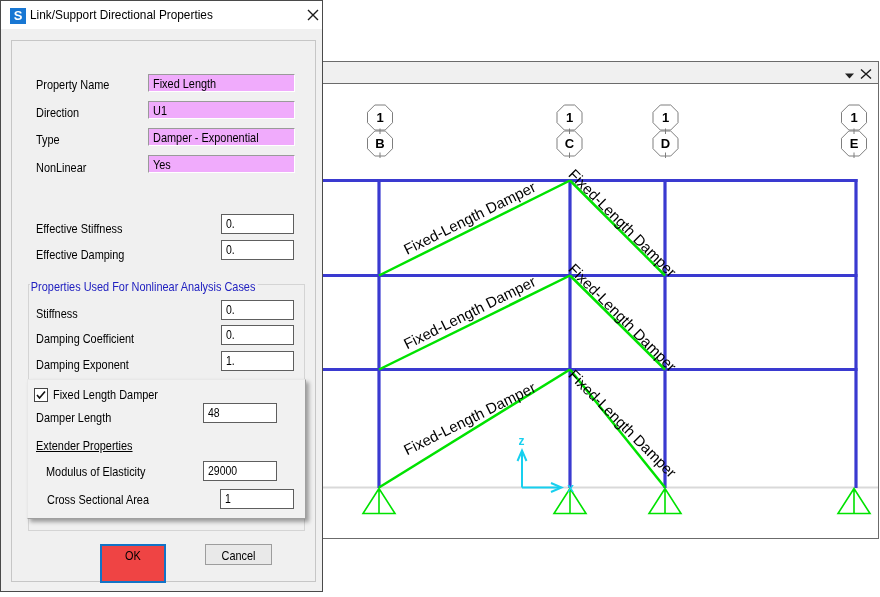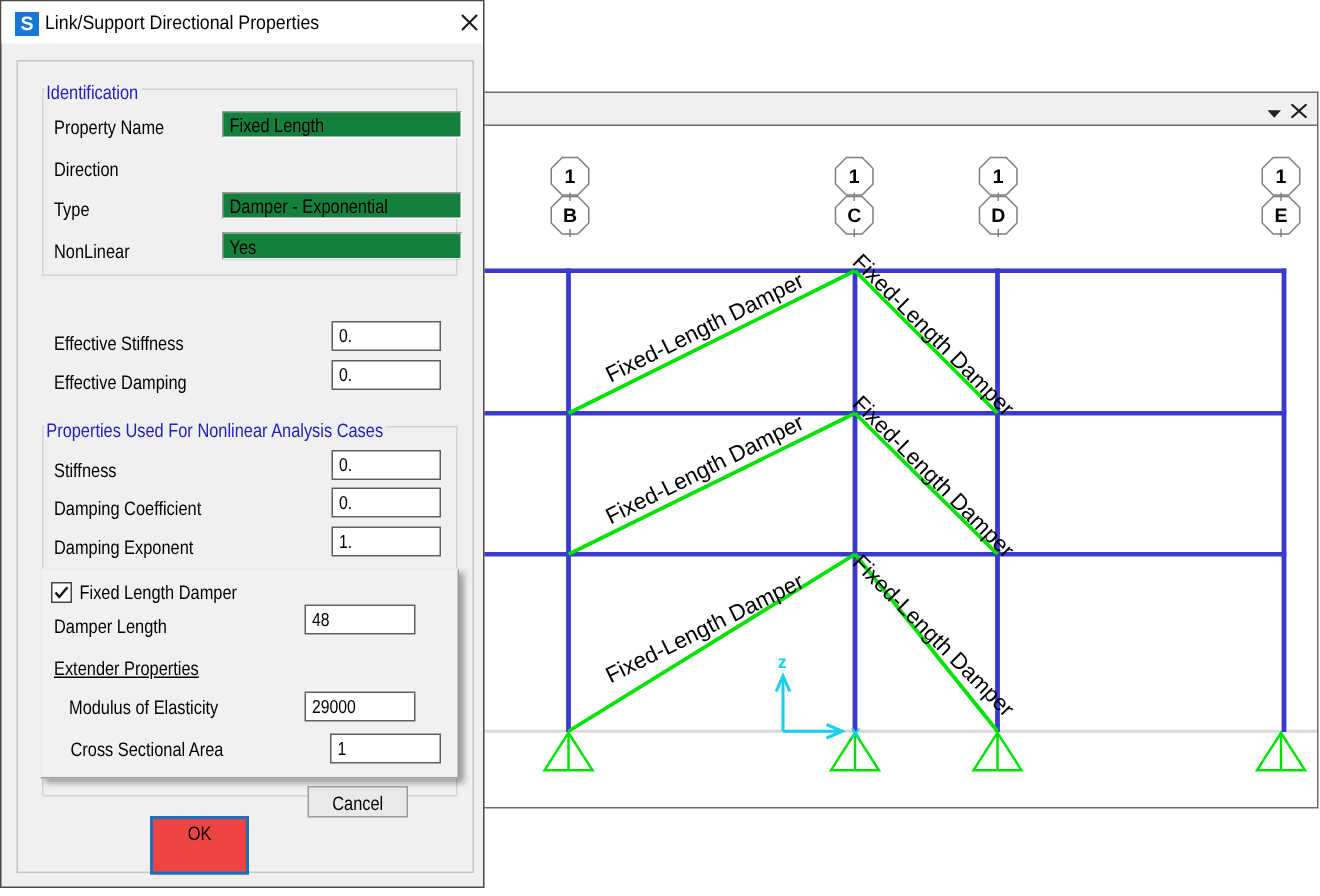--- a/index.html
+++ b/index.html
@@ -1,20 +1,20 @@
 <!DOCTYPE html>
 <html><head><meta charset="utf-8"><style>
 *{margin:0;padding:0;box-sizing:border-box}
 html,body{width:880px;height:597px;background:#fff;font-family:"Liberation Sans",sans-serif;position:relative;overflow:hidden}
 .abs{position:absolute}
 .t{position:absolute;font-size:13px;color:#000;white-space:nowrap;transform:scaleX(.84);transform-origin:0 50%;line-height:16px}
 .tc{position:absolute;font-size:13px;color:#000;white-space:nowrap;transform:scaleX(.84);transform-origin:50% 50%;text-align:center}
 .gb{position:absolute;border:1px solid #d4d4d4}
 .gl{position:absolute;top:-6px;left:1px;font-size:13px;line-height:16px;color:#2121c0;background:#f0f0f0;padding:0 3px 0 1px;white-space:nowrap;transform:scaleX(.84);transform-origin:0 50%}
-.ibox{position:absolute;left:147px;width:160px;height:18px;background:#15803d;border:1px solid #9a9a9a;border-bottom-color:#fff;border-right-color:#fff}
+.ibox{position:absolute;left:147px;width:147px;height:18px;background:#f0abfc;border:1px solid #9a9a9a;border-bottom-color:#fff;border-right-color:#fff}
 .wbox{position:absolute;background:#fff;border:1px solid #5e5e5e}
 .bv{position:absolute;left:4px;top:1px;font-size:13px;line-height:15px;white-space:nowrap;transform:scaleX(.84);transform-origin:0 50%}
 .wbox .bv{font-size:12.5px;top:2px}
 </style></head>
 <body>
 
 <div class="abs" id="win" style="left:300px;top:61px;width:579px;height:478px;border:1px solid #6b6b6b;background:#fff">
   <div class="abs" style="left:0;top:0;right:0;height:22px;background:#f0f0f0;border-bottom:1px solid #6b6b6b"></div>
   <svg class="abs" style="left:544px;top:10px" width="26" height="10" viewBox="0 0 26 10">
     <path d="M0,1.5 L9,1.5 L4.5,6.5 Z" fill="#222"></path>
@@ -101,28 +101,28 @@
   <div class="abs" style="left:0;top:0;width:321px;height:28px;background:#fff">
     <div class="abs" style="left:9px;top:7px;width:16px;height:16px;background:#1877d3;color:#fff;font-weight:bold;font-size:13px;line-height:16px;text-align:center">S</div>
     <div class="abs" style="left:29px;top:0;font-size:13px;line-height:27px;white-space:nowrap;transform:scaleX(.91);transform-origin:0 50%">Link/Support Directional Properties</div>
     <svg class="abs" style="left:306px;top:8px" width="12" height="12" viewBox="0 0 12 12">
       <path d="M1,1 L11,11 M11,1 L1,11" stroke="#1a1a1a" stroke-width="1.4" fill="none"></path>
     </svg>
   </div>
 
   <div class="abs" style="left:10px;top:39px;width:305px;height:542px;border:1px solid #c6c6c6"></div>
 
-  <div class="gb" style="left:27px;top:58px;width:277px;height:125px">
-    <div class="gl">Identification</div>
-  </div>
   <div class="t" style="left:35px;top:76px">Property Name</div>
   <div class="ibox" style="top:73px">
       <div class="bv">Fixed Length</div>
     </div>
   <div class="t" style="left:35px;top:104px">Direction</div>
+  <div class="ibox" style="top:100px">
+      <div class="bv">U1</div>
+    </div>
   <div class="t" style="left:35px;top:131px">Type</div>
   <div class="ibox" style="top:127px">
       <div class="bv">Damper - Exponential</div>
     </div>
   <div class="t" style="left:35px;top:159px">NonLinear</div>
   <div class="ibox" style="top:154px">
       <div class="bv">Yes</div>
     </div>
 
   <div class="t" style="left:35px;top:220px">Effective Stiffness</div>
@@ -167,16 +167,16 @@
       <div class="bv">29000</div>
     </div>
   <div class="t" style="left:46px;top:491px">Cross Sectional Area</div>
   <div class="wbox" style="left:219px;top:488px;width:74px;height:20px">
       <div class="bv">1</div>
     </div>
 
   <div class="abs" style="left:99px;top:543px;width:66px;height:39px;background:#ef4444;border:2px solid #1273c6">
     <div class="tc" style="left:0;top:2px;width:62px">OK</div>
   </div>
-  <div class="abs" style="left:204px;top:523px;width:67px;height:21px;background:#e9e9e9;border:1px solid #9d9d9d">
+  <div class="abs" style="left:204px;top:543px;width:67px;height:21px;background:#e9e9e9;border:1px solid #9d9d9d">
     <div class="tc" style="left:0;top:3px;width:65px">Cancel</div>
   </div>
 </div>
 
 </body></html>

